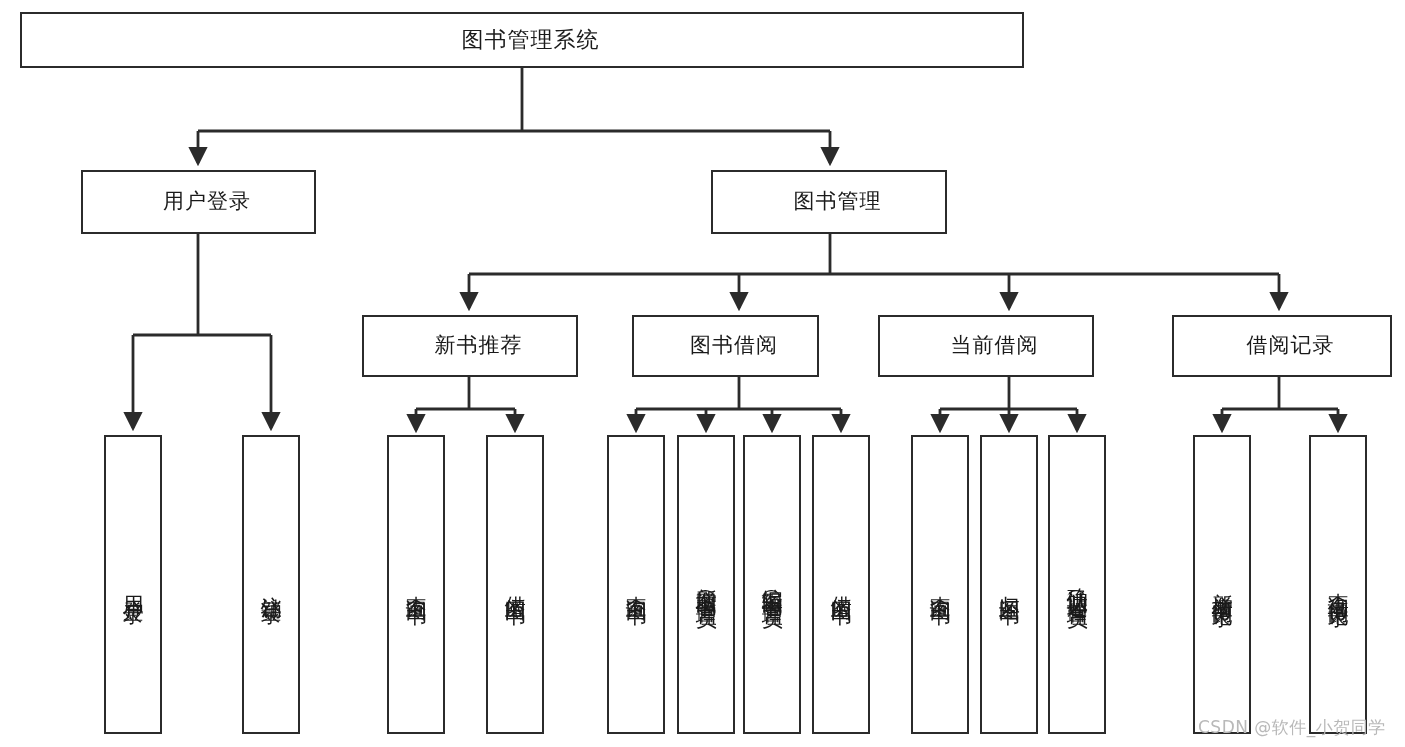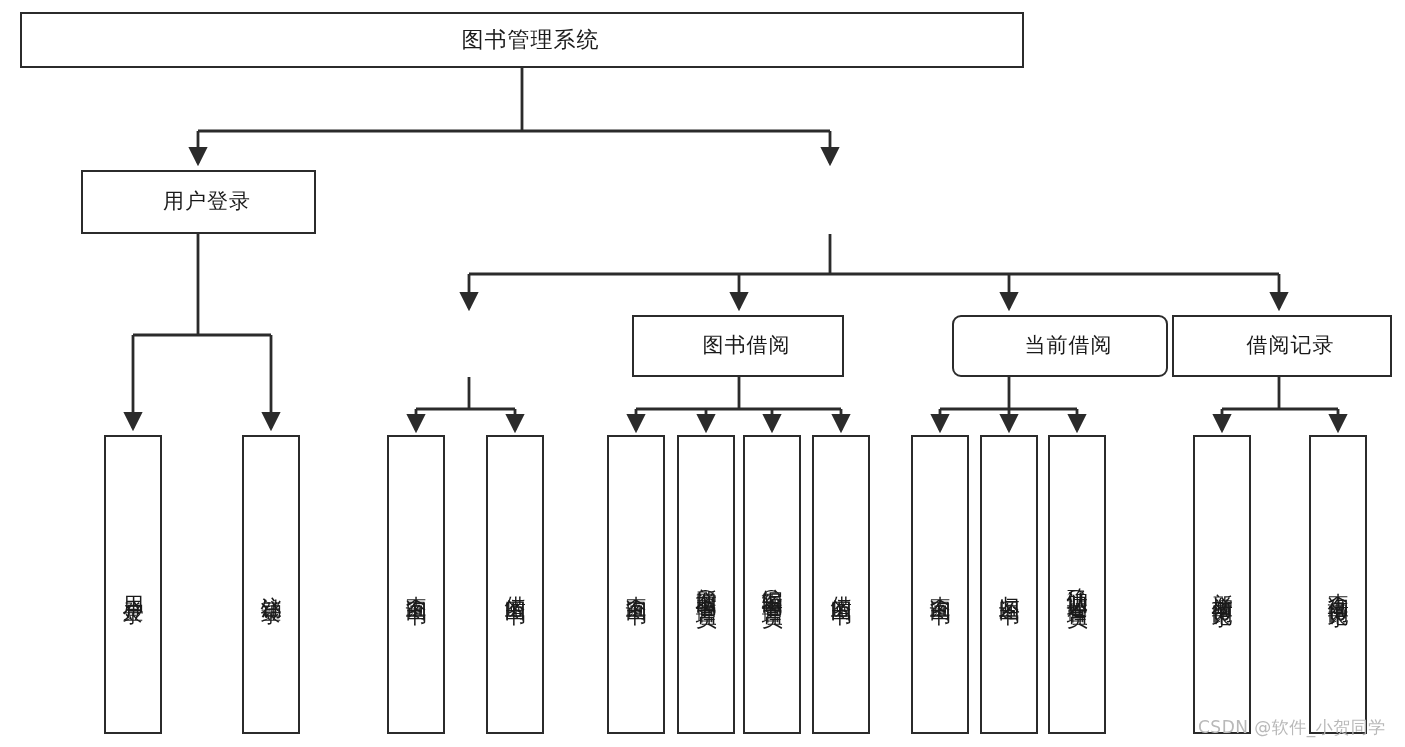--- a/index.html
+++ b/index.html
@@ -118,25 +118,27 @@
       <path d="M 1222 409 L 1338 409"></path>
       <path d="M 1222 409 L 1222 430" marker-end="url(#arrow)"></path>
       <path d="M 1338 409 L 1338 430" marker-end="url(#arrow)"></path>
     </g>
   </svg>
 
   <div class="node-box horiz root" style="left:20px; top:12px; width:1004px; height:56px;">图书管理系统</div>
 
   <div class="node-box horiz" style="left:81px; top:170px; width:235px; height:64px;">用户登录</div>
 
+  <div class="node-box horiz" style="left:711px; top:170px; width:236px; height:64px;">图书管理</div>
 
+  <div class="node-box horiz" style="left:362px; top:315px; width:216px; height:62px;">新书推荐</div>
 
-  <div class="node-box horiz" style="left:632px; top:315px; width:212px; height:62px;">图书借阅</div>
+  <div class="node-box horiz" style="left:632px; top:315px; width:187px; height:62px;">图书借阅</div>
 
-  <div class="node-box horiz" style="left:952px; top:315px; width:216px; height:62px;border-radius:9px;">当前借阅</div>
+  <div class="node-box horiz" style="left:878px; top:315px; width:216px; height:62px;">当前借阅</div>
 
   <div class="node-box horiz" style="left:1172px; top:315px; width:220px; height:62px;">借阅记录</div>
 
   <div class="node-box vert" style="left:104px; top:435px; width:58px; height:299px;">用户登录</div>
 
   <div class="node-box vert" style="left:242px; top:435px; width:58px; height:299px;">注销登录</div>
 
   <div class="node-box vert" style="left:387px; top:435px; width:58px; height:299px;">查询图书</div>
 
   <div class="node-box vert" style="left:486px; top:435px; width:58px; height:299px;">借阅图书</div>

